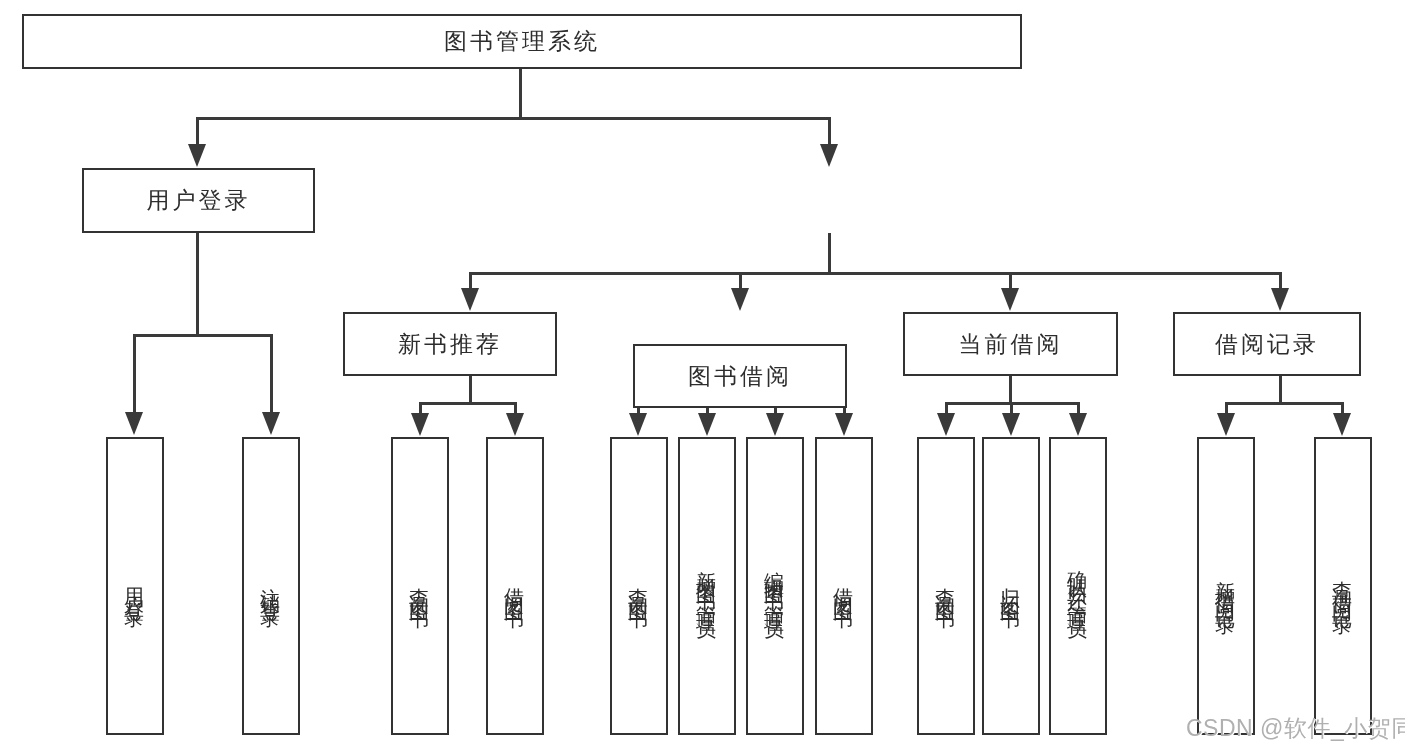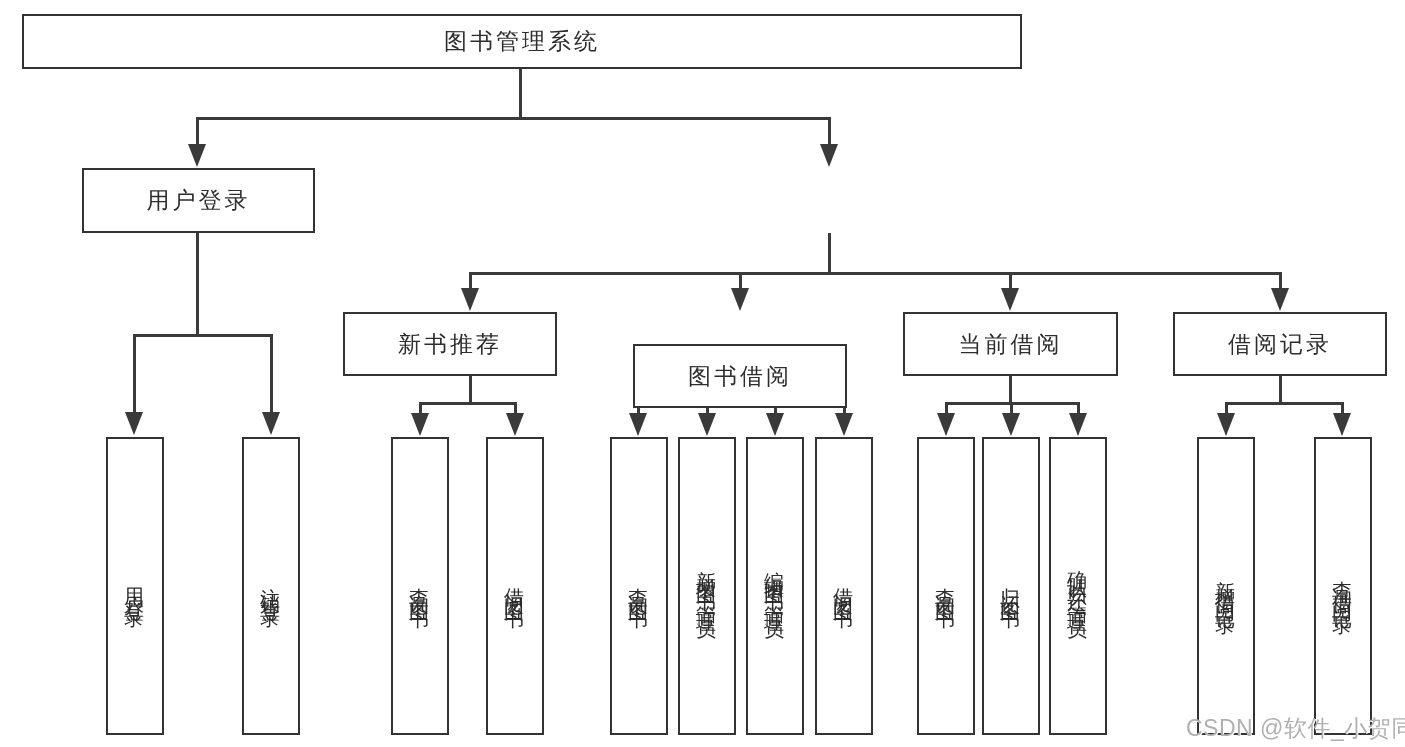--- a/index.html
+++ b/index.html
@@ -128,21 +128,21 @@
   <div class="arr" style="left:1217px;top:413px;"></div>
   <div class="arr" style="left:1333px;top:413px;"></div>
 
   <div class="hbox" style="left:22px;top:14px;width:1000px;height:55px;">图书管理系统</div>
 
   <div class="hbox" style="left:82px;top:168px;width:233px;height:65px;">用户登录</div>
 
   <div class="hbox" style="left:343px;top:312px;width:214px;height:64px;text-align:right;">新书推荐</div>
   <div class="hbox" style="left:633px;top:312px;width:214px;height:64px;margin-top:32px;">图书借阅</div>
   <div class="hbox" style="left:903px;top:312px;width:215px;height:64px;">当前借阅</div>
-  <div class="hbox" style="left:1173px;top:312px;width:214px;height:64px;">借阅记录</div>
+  <div class="hbox" style="left:1173px;top:312px;width:188px;height:64px;">借阅记录</div>
 
   <div class="vbox" style="left:106px;">用户登录</div>
   <div class="vbox" style="left:242px;">注销登录</div>
 
   <div class="vbox" style="left:391px;">查询图书</div>
   <div class="vbox" style="left:486px;">借阅图书</div>
 
   <div class="vbox" style="left:610px;">查询图书</div>
   <div class="vbox" style="left:678px;">新增图书（管理员）</div>
   <div class="vbox" style="left:746px;">编辑图书（管理员）</div>

